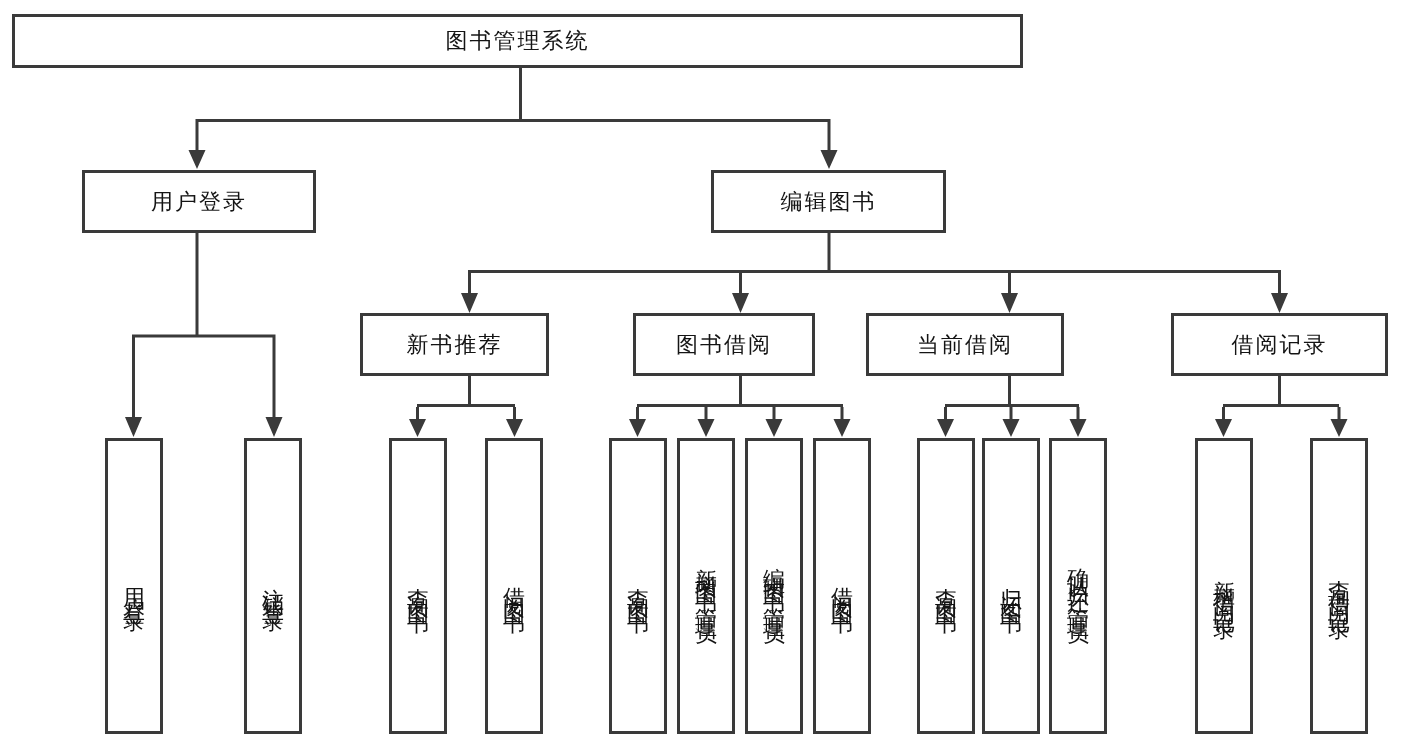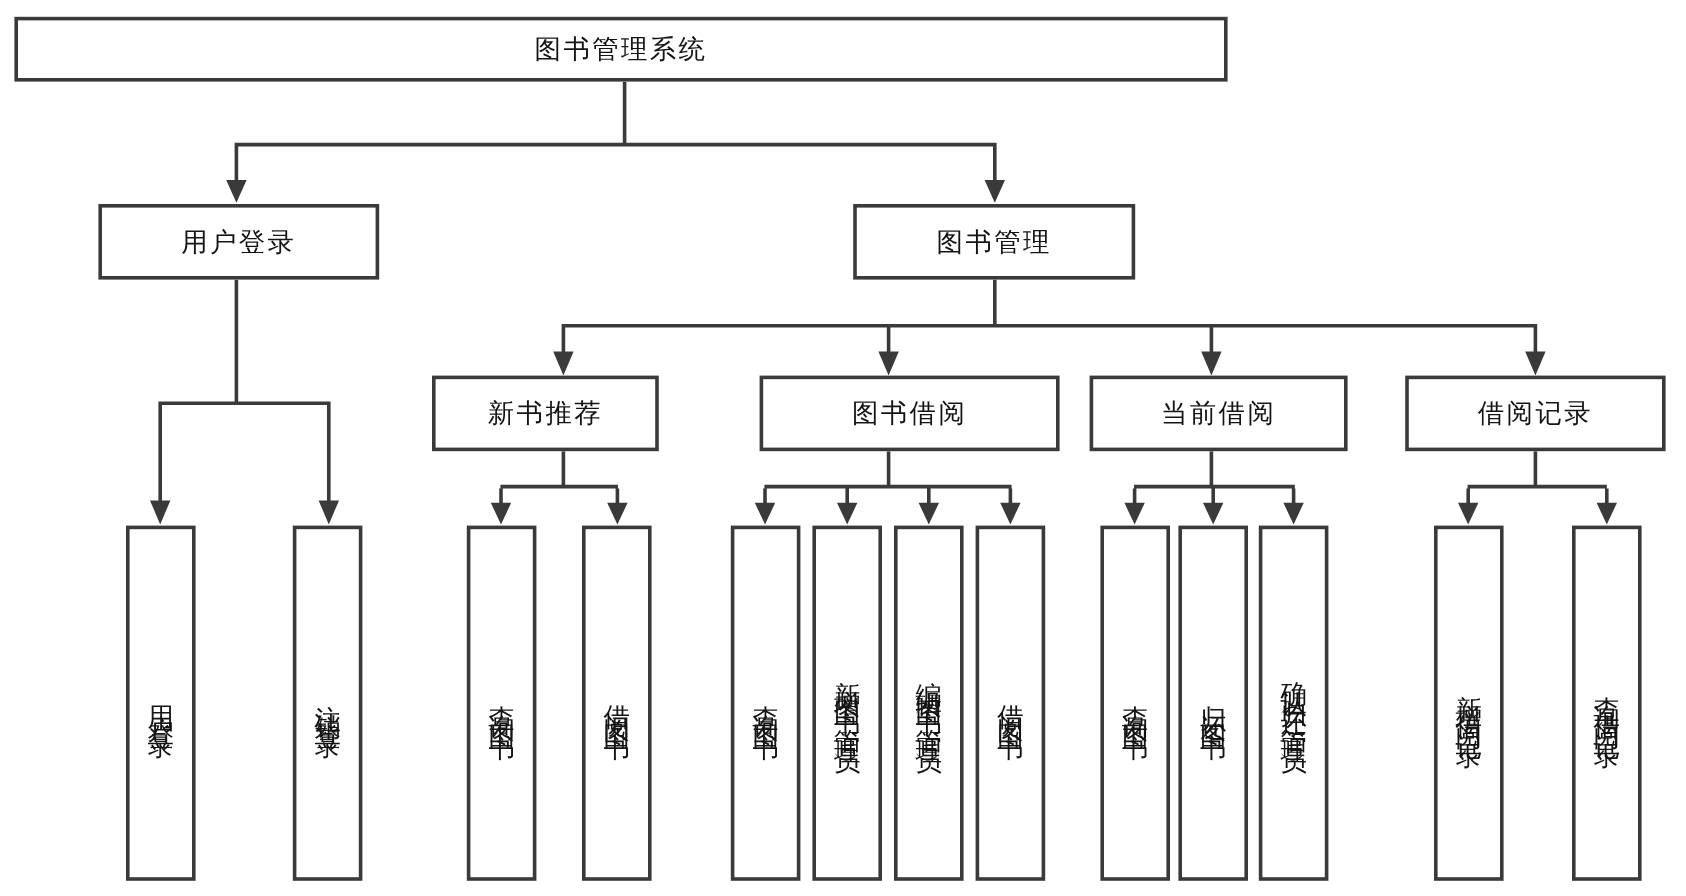--- a/index.html
+++ b/index.html
@@ -33,25 +33,25 @@
          M461 293H478L469.5 313Z M732 293H749L740.5 313Z M1001 293H1018L1009.5 313Z M1271 293H1288L1279.5 313Z
          M409 419H426L417.5 437Z M506 419H523L514.5 437Z
          M629 419H646L637.5 437Z M697.5 419H714.5L706 437Z M765.5 419H782.5L774 437Z M833.5 419H850.5L842 437Z
          M937 419H954L945.5 437Z M1002.5 419H1019.5L1011 437Z M1069.5 419H1086.5L1078 437Z
          M1215 419H1232L1223.5 437Z M1330.5 419H1347.5L1339 437Z"></path>
   </svg>
 
   <div class="box h" style="left:12px;top:14px;width:1011px;height:54px">图书管理系统</div>
 
   <div class="box h" style="left:82px;top:170px;width:234px;height:63px">用户登录</div>
-  <div class="box h" style="left:711px;top:170px;width:235px;height:63px">图书管理</div>
+  <div class="box h" style="left:711px;top:170px;width:235px;height:63px">编辑图书</div>
 
   <div class="box h" style="left:360px;top:313px;width:189px;height:63px">新书推荐</div>
-  <div class="box h" style="left:633px;top:313px;width:250px;height:63px">图书借阅</div>
-  <div class="box h" style="left:908px;top:313px;width:215px;height:63px">当前借阅</div>
+  <div class="box h" style="left:633px;top:313px;width:182px;height:63px">图书借阅</div>
+  <div class="box h" style="left:866px;top:313px;width:198px;height:63px">当前借阅</div>
   <div class="box h" style="left:1171px;top:313px;width:217px;height:63px">借阅记录</div>
 
   <div class="box v" style="left:105px">用户登录</div>
   <div class="box v" style="left:244px">注销登录</div>
 
   <div class="box v" style="left:389px">查询图书</div>
   <div class="box v" style="left:485px">借阅图书</div>
 
   <div class="box v" style="left:609px">查询图书</div>
   <div class="box v" style="left:677px">新增图书（管理员）</div>

